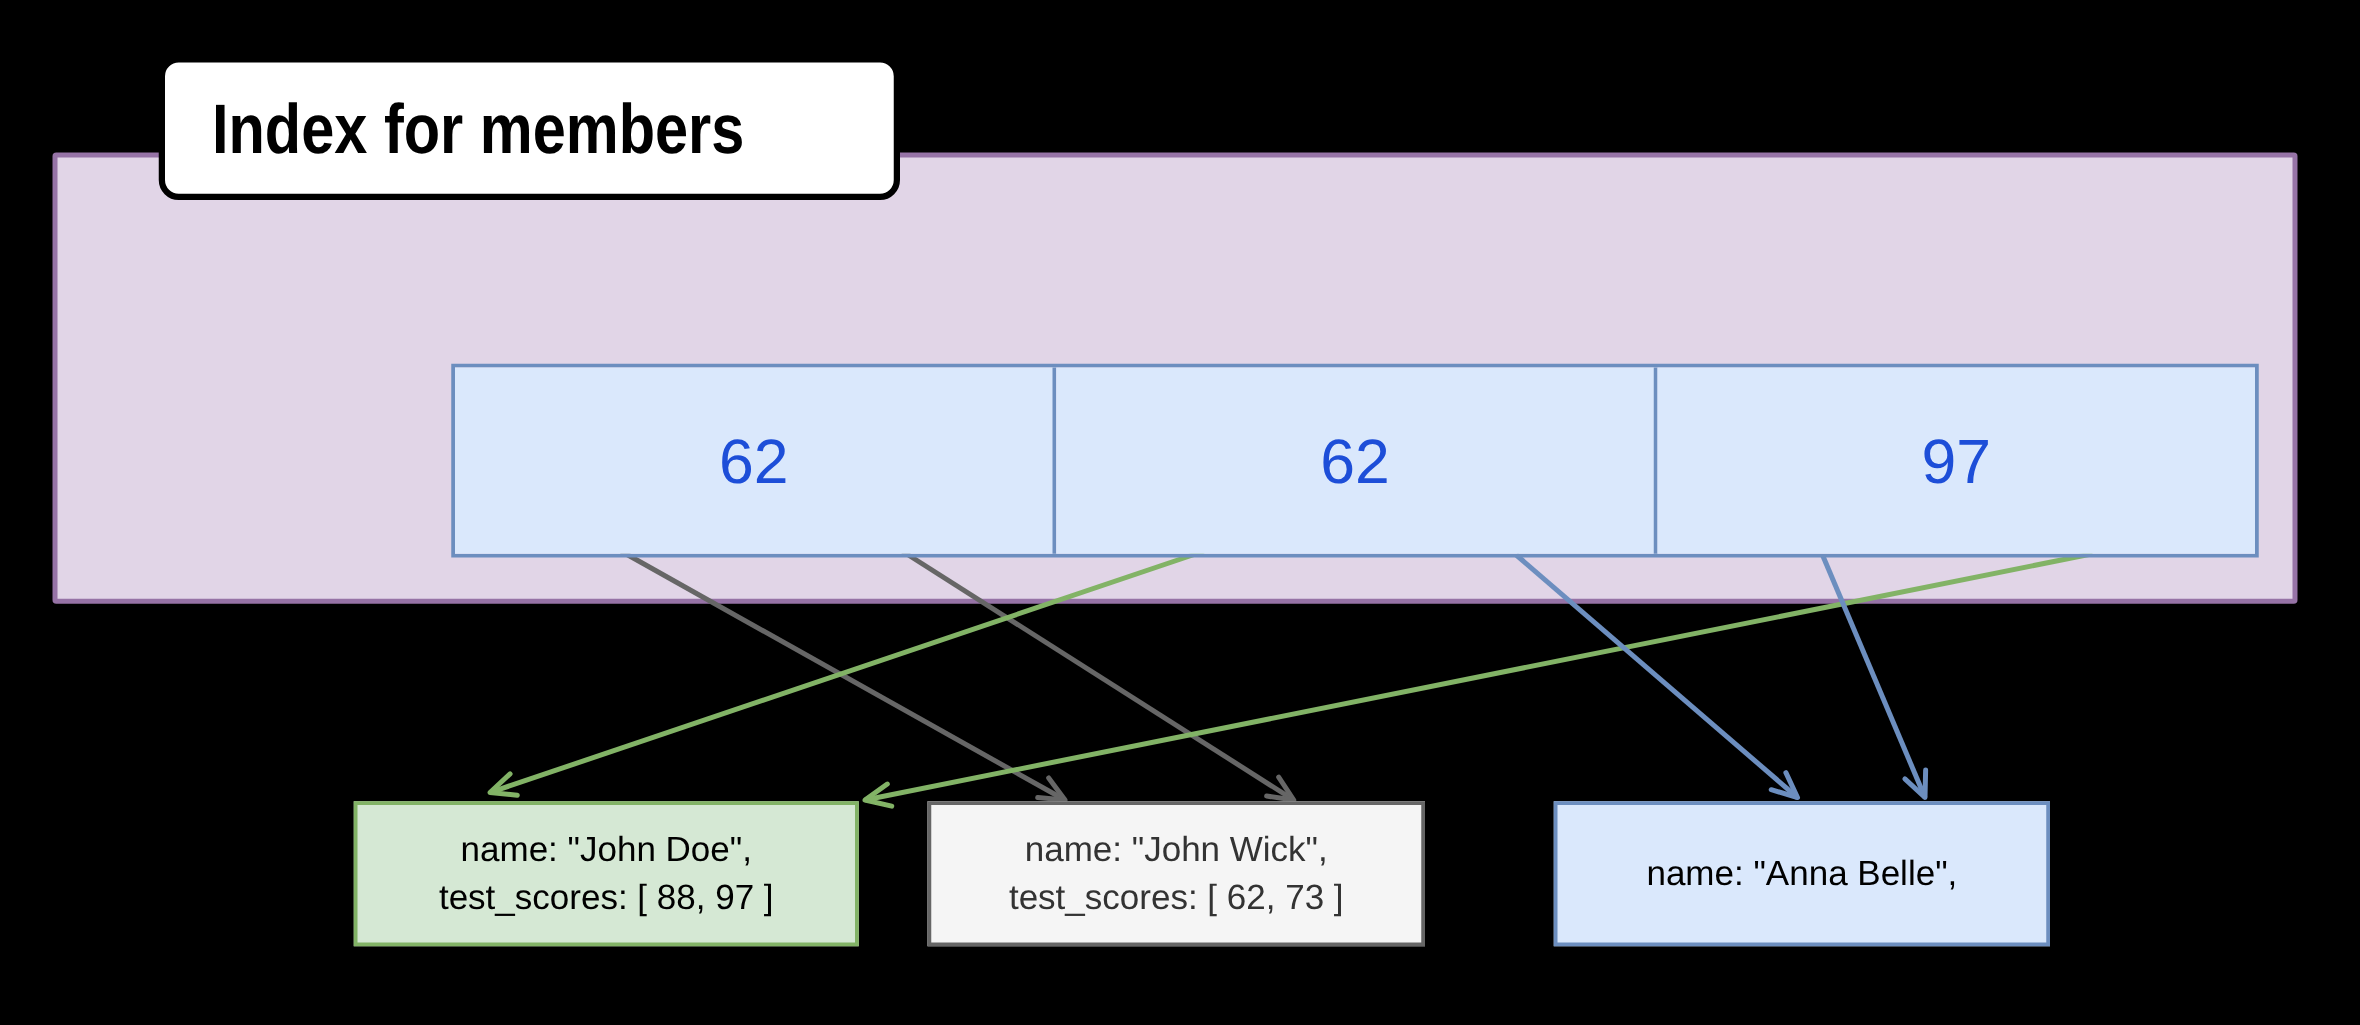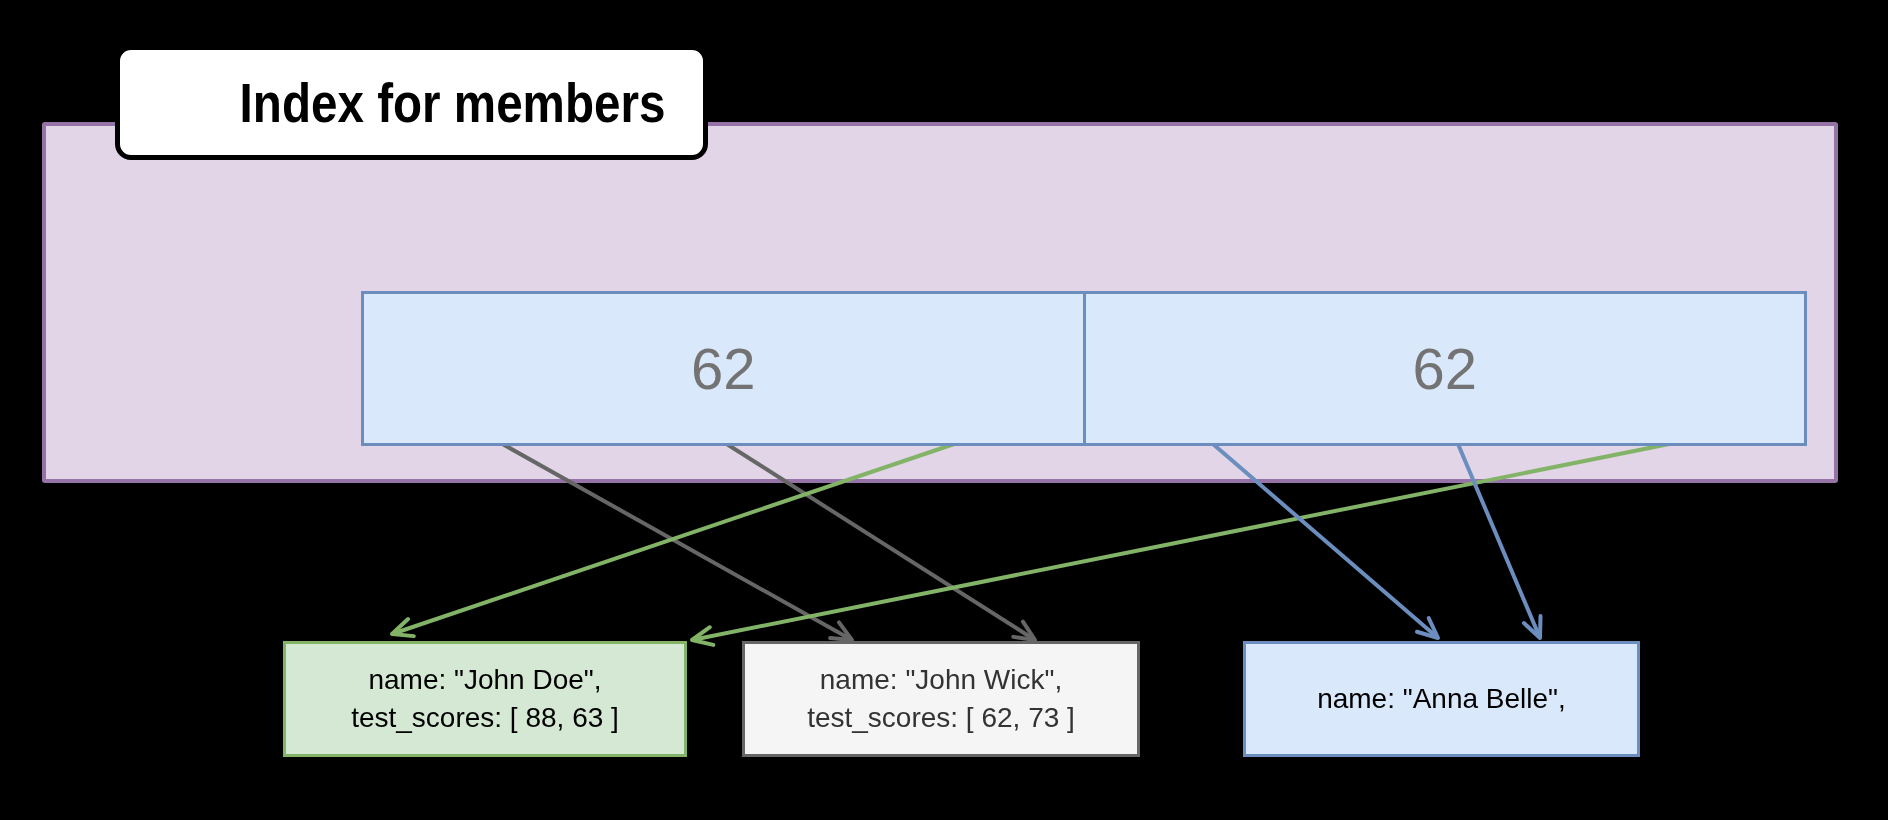--- a/index.html
+++ b/index.html
@@ -24,31 +24,31 @@
     width: 1788px;
     height: 353px;
     background: var(--container-fill);
     border: 4px solid var(--container-border);
     border-radius: 3px;
   }
 
   
   .title-box {
     position: absolute;
-    left: 115px;
+    left: 127px;
     top: 45px;
     width: 593px;
     height: 115px;
     background: #ffffff;
     border: 5px solid #000000;
     border-radius: 16px;
     box-sizing: border-box;
     display: flex;
     align-items: center;
-    justify-content: flex-end;
+    justify-content: flex-start;
     z-index: 4;
   }
   .title-box .title-text {
     font-size: 56px;
     font-weight: bold;
     color: #000;
     white-space: nowrap;
     display: inline-block;
     transform: scaleX(0.85);
     transform-origin: center;
@@ -65,22 +65,22 @@
     border: 3px solid var(--cell-border);
     z-index: 3;
   }
   .index-cell {
     flex: 1 1 0;
     background: var(--cell-fill);
     border-right: 3px solid var(--cell-border);
     display: flex;
     align-items: center;
     justify-content: center;
-    font-size: 58px;
-    color: #737373;
+    font-size: 50px;
+    color: #1d4ed8;
   }
   .index-cell:last-child { border-right: none; }
 
   
   .arrow-layer {
     position: absolute;
     left: 0; top: 0;
     width: 1888px;
     height: 820px;
     z-index: 2;
@@ -148,29 +148,30 @@
         <line x1="963" y1="441" x2="392" y2="634" stroke="#82b366" stroke-width="4" marker-end="url(#head-green)"></line>
         <line x1="1674" y1="443" x2="692" y2="640" stroke="#82b366" stroke-width="4" marker-end="url(#head-green)"></line>
         <line x1="1213" y1="444" x2="1438" y2="638" stroke="#6c8ebf" stroke-width="4" marker-end="url(#head-blue)"></line>
         <line x1="1458" y1="444" x2="1540" y2="638" stroke="#6c8ebf" stroke-width="4" marker-end="url(#head-blue)"></line>
       </g>
   </svg>
 
   <div class="index-array">
       <div class="index-cell">62</div>
       <div class="index-cell">62</div>
+      <div class="index-cell">97</div>
     </div>
 
   <div class="title-box">
     <span class="title-text">Index for members</span>
   </div>
 
   <div class="doc-box doc-green">
     <span>name: "John Doe",</span>
-    <span>test_scores: [ 88, 63 ]</span>
+    <span>test_scores: [ 88, 97 ]</span>
   </div>
 
   <div class="doc-box doc-grey">
     <span>name: "John Wick",</span>
     <span>test_scores: [ 62, 73 ]</span>
   </div>
 
   <div class="doc-box doc-blue">
     <span>name: "Anna Belle",</span>
   </div>

